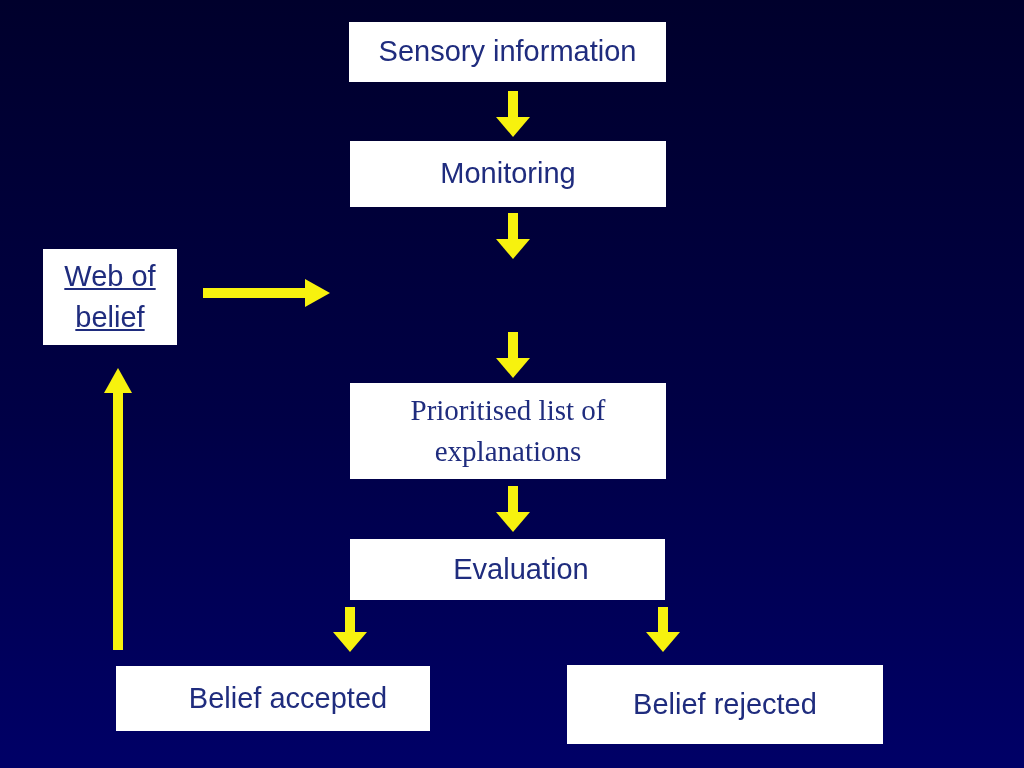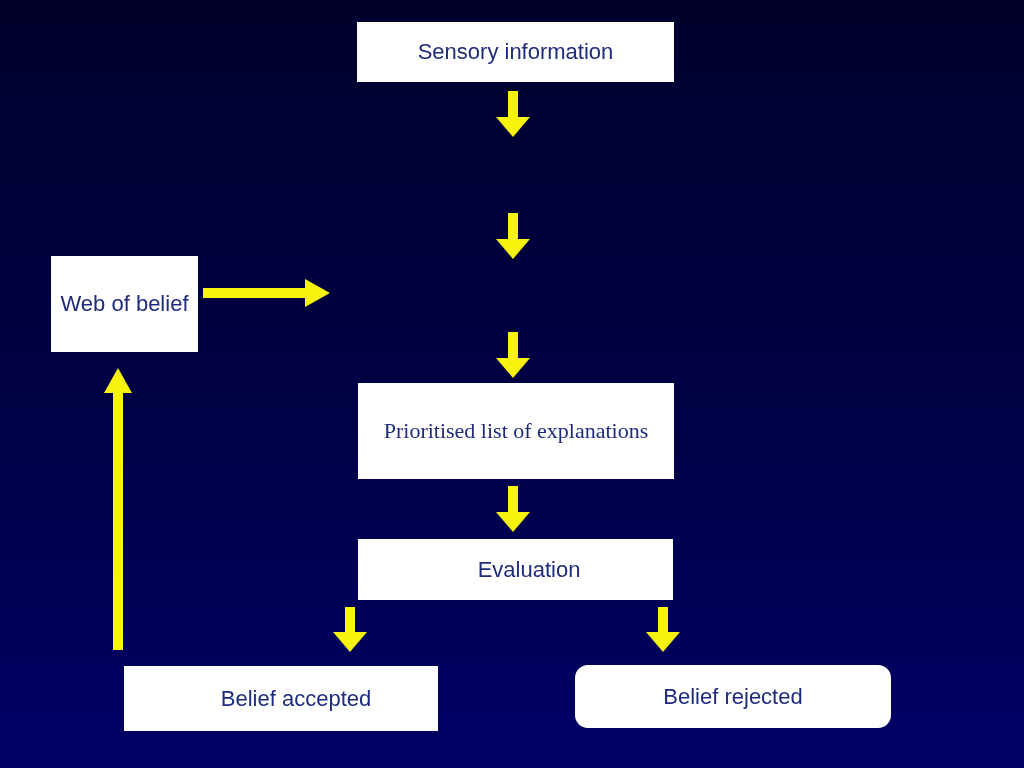--- a/index.html
+++ b/index.html
@@ -19,25 +19,24 @@
     background: linear-gradient(180deg, var(--bg-top, #00002c) 0%, #000046 55%, var(--bg-bottom, #000067) 100%);
   }
   .node {
     position: absolute;
     background: var(--box-fill, #ffffff);
     color: var(--box-text, #1f2c7e);
     display: flex;
     align-items: center;
     justify-content: center;
     text-align: center;
-    font-size: 22px;
+    font-size: 29px;
     line-height: 1.42;
     box-sizing: border-box;
     padding: 2px 8px;
-    margin-left: 8px;
   }
   .arrow {
     position: absolute;
     display: flex;
     align-items: center;
     justify-content: center;
     box-sizing: border-box;
   }
   .arrow .shaft {
     background: var(--arrow, #f7f20e);
@@ -96,20 +95,23 @@
 
   <div class="node" style="left:349px; top:22px; width:317px; height:60px;">
     <span>Sensory information</span>
   </div>
 
   <div class="arrow arrow-down" style="left:495px; top:91px; height:46px;">
     <div class="shaft"></div>
     <div class="head"></div>
   </div>
 
+  <div class="node" style="left:350px; top:141px; width:316px; height:66px;">
+    <span>Monitoring</span>
+  </div>
 
   <div class="arrow arrow-down" style="left:495px; top:213px; height:46px;">
     <div class="shaft"></div>
     <div class="head"></div>
   </div>
 
 
   <div class="arrow arrow-down" style="left:495px; top:332px; height:46px;">
     <div class="shaft"></div>
     <div class="head"></div>
@@ -135,25 +137,25 @@
 
   <div class="arrow arrow-down" style="left:645px; top:607px; height:45px;">
     <div class="shaft"></div>
     <div class="head"></div>
   </div>
 
   <div class="node" style="left:116px; top:666px; width:314px; height:65px;padding-left:38px;">
     <span>Belief accepted</span>
   </div>
 
-  <div class="node" style="left:567px; top:665px; width:316px; height:63px;border-radius:13px;">
+  <div class="node" style="left:567px; top:665px; width:316px; height:79px;">
     <span>Belief rejected</span>
   </div>
 
-  <div class="node" style="left:43px; top:256px; width:147px; height:96px;">
+  <div class="node" style="left:43px; top:249px; width:134px; height:96px;text-decoration:underline;">
     <span>Web of belief</span>
   </div>
 
   <div class="arrow arrow-right" style="left:203px; top:278px; width:127px;">
     <div class="shaft"></div>
     <div class="head"></div>
   </div>
 
   <div class="arrow arrow-up" style="left:101px; top:368px; height:282px;">
     <div class="head"></div>

